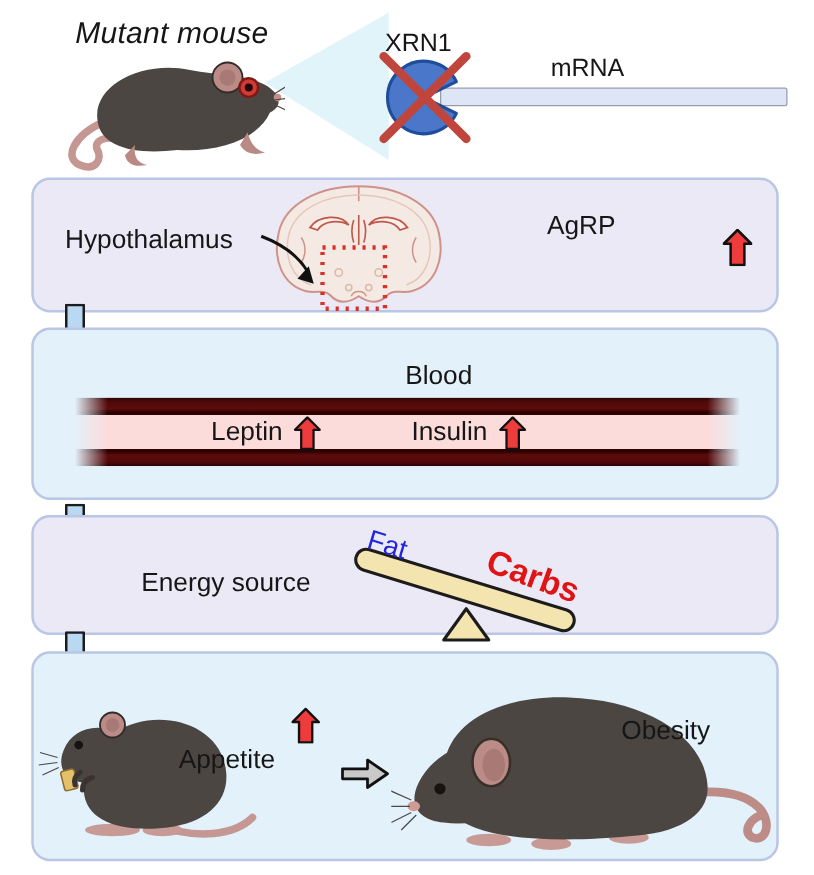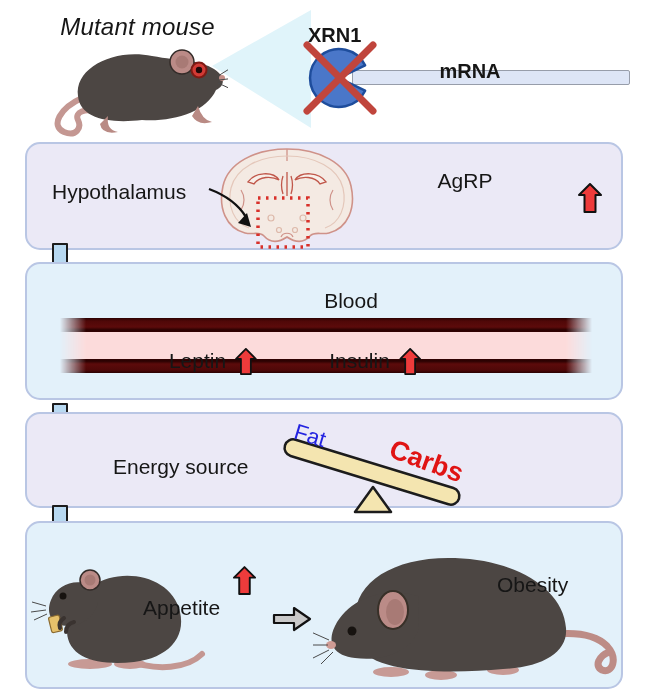--- a/index.html
+++ b/index.html
@@ -8,32 +8,32 @@
     font-family:"Liberation Sans",sans-serif;color:#161616;
   }
   .abs{position:absolute;}
   .label{white-space:nowrap;color:#161616;}
   
   .panel{position:absolute;left:25px;width:598px;border:2px solid #b9c6e4;border-radius:15px;box-sizing:border-box;}
   .panel.lavender{background:#ebe9f6;}
   .panel.blue{background:#e3f1fa;}
   
   .title{font-size:24px;font-weight:500;letter-spacing:.2px;font-style:italic;}
-  .small-title{font-size:20px;font-weight:bold;}
+  .small-title{font-size:20px;}
   .mrna-bar{background:#dde5f6;border:1.5px solid #979daa;border-radius:2px;box-sizing:border-box;}
   
   .vessel{
     background:linear-gradient(to bottom,
       #2a0101 0px,#4f0808 3px,#5c0b0b 9px,#2a0101 12px,#320202 14px,
       #fcdbdb 14px,#fcdbdb 41px,
       #320202 41px,#2a0101 43px,#5c0b0b 46px,#4f0808 52px,#2a0101 55px);
     -webkit-mask-image:linear-gradient(to right,transparent 0,#000 26px,#000 calc(100% - 26px),transparent 100%);
     mask-image:linear-gradient(to right,transparent 0,#000 26px,#000 calc(100% - 26px),transparent 100%);
   }
-  .vessel-item{display:flex;align-items:center;gap:9px;transform:translateX(-50%);margin-top:15px;}
+  .vessel-item{display:flex;align-items:center;gap:9px;transform:translateX(-50%);}
   .panel-text{font-size:21px;}
   .center-text{text-align:center;}
   .fat-text{font-size:22px;color:#2424e0;transform:rotate(17deg);}
   .carbs-text{font-size:27px;font-weight:700;color:#e01414;transform:rotate(20deg);}
   svg{display:block;}
 </style>
 </head>
 <body>
 
 <div id="canvas">
@@ -54,21 +54,21 @@
     <circle cx="134" cy="26" r="6.5" fill="#a87a75"></circle>
     <circle cx="151" cy="34" r="7.5" fill="#d23a35" stroke="#7e1a14" stroke-width="2"></circle>
     <circle cx="151" cy="34" r="3.2" fill="#200808"></circle>
     <circle cx="174" cy="42" r="3" fill="#c58f88"></circle>
     <path d="M170 40 L186 30 M171 44 L188 42 M170 47 L185 54" stroke="#4a4a4a" stroke-width="1" fill="none"></path>
   </svg>
 
   <div class="abs label small-title" style="left:308px;top:24px;">XRN1</div>
 
   <div class="abs mrna-bar" style="left:352px;top:70px;width:278px;height:15px;"></div>
-  <div class="abs label small-title center-text" style="left:420px;top:44px;width:100px;margin-top:16px;">mRNA</div>
+  <div class="abs label small-title center-text" style="left:420px;top:44px;width:100px;">mRNA</div>
 
   <svg class="abs" style="left:300px;top:38px;" width="80" height="80" viewBox="0 0 80 80">
     <path d="M65.1 27.3 A29 29 0 1 0 65.1 52.7 L39 40 Z" fill="#4a77c9" stroke="#1e4d9c" stroke-width="2.5" stroke-linejoin="round"></path>
     <line x1="7" y1="7" x2="73" y2="73" stroke="#c0453c" stroke-width="7" stroke-linecap="round"></line>
     <line x1="73" y1="7" x2="7" y2="73" stroke="#c0453c" stroke-width="7" stroke-linecap="round"></line>
   </svg>
 
   <div class="panel lavender" style="top:142px;height:108px;"></div>
 
   <div class="abs label panel-text" style="left:52px;top:180px;">Hypothalamus</div>

